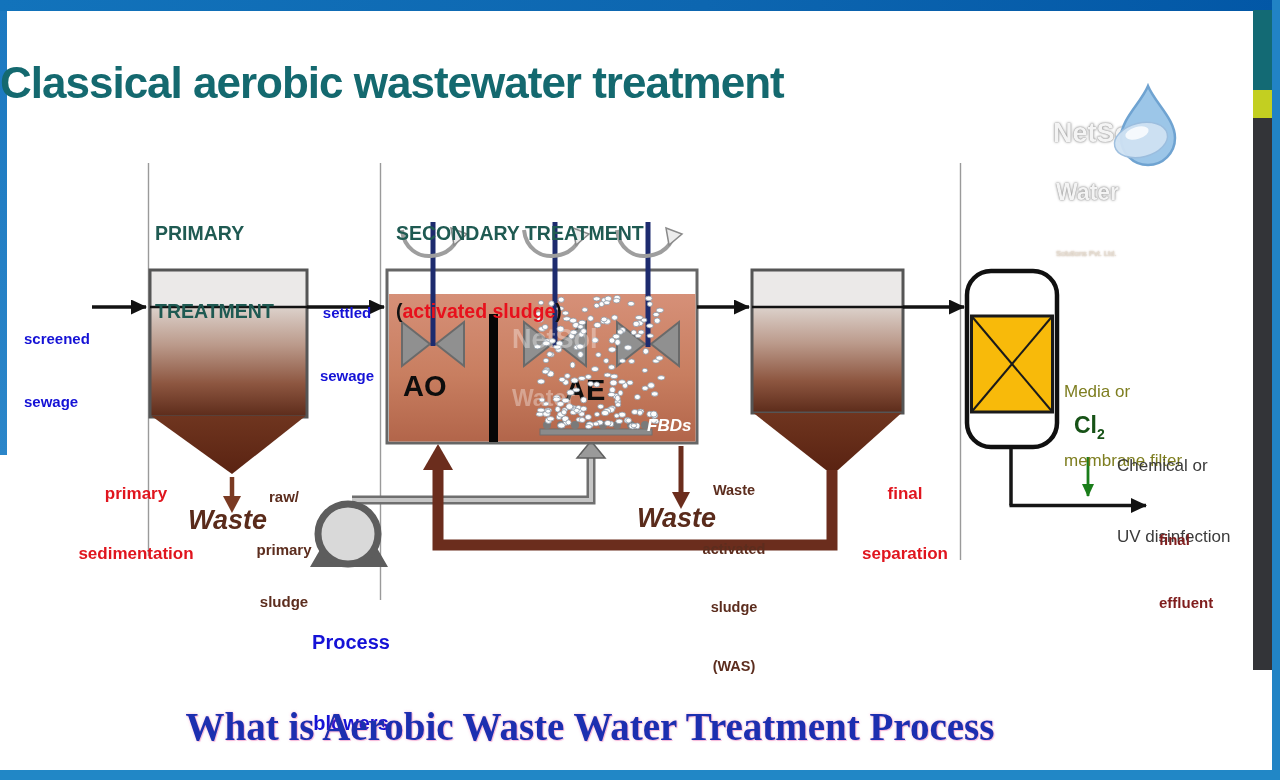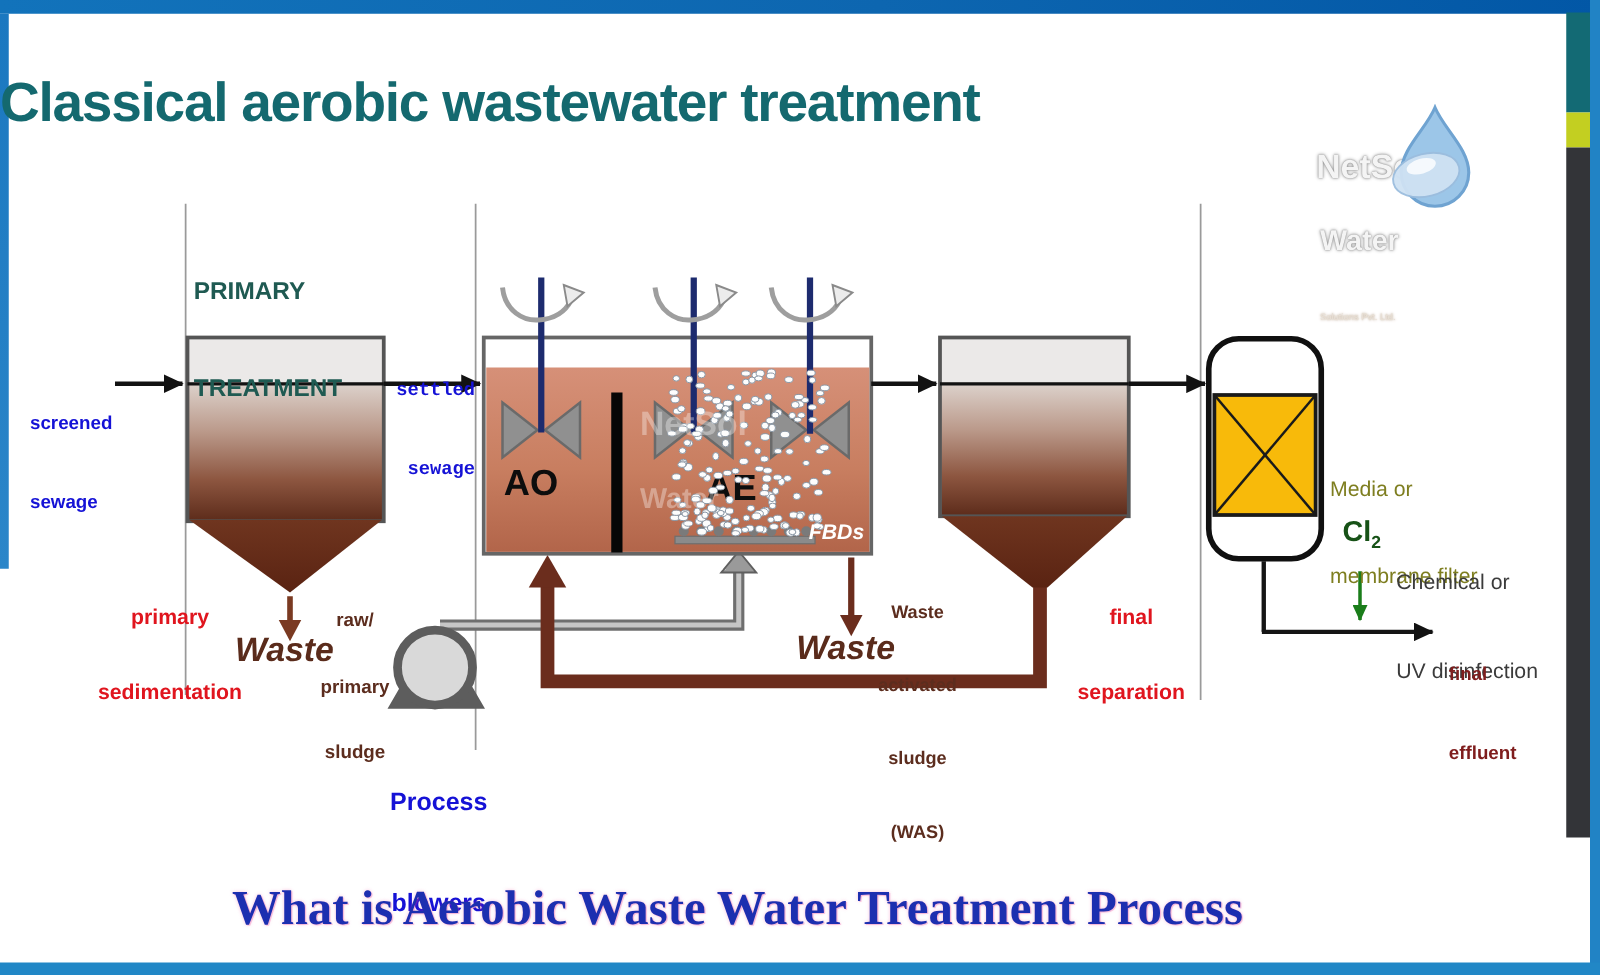--- a/index.html
+++ b/index.html
@@ -27,21 +27,21 @@
       text-shadow:0 0 3px rgba(232,60,150,.35),1px 1px 0 rgba(232,60,150,.25);}
 
   .sec-head{font-size:19.5px;font-weight:bold;line-height:26px;color:#1f5a52;}
   .hd-primary{left:155px;top:168px;}
   .hd-secondary{left:396px;top:168px;}
   .paren{color:#111;}
   .red-sub{color:#e8101c;}
 
   .blue-lbl{font-size:15px;font-weight:bold;line-height:21px;color:#1512d6;}
   .screened{left:24px;top:286px;}
-  .settled{left:314px;top:260px;width:66px;text-align:right;font-family:Liberation Mono, monospace;}
+  .settled{left:314px;top:260px;width:66px;text-align:center;}
   .blowers{left:278px;top:575px;width:146px;text-align:center;font-size:20px;line-height:27px;}
 
   .red-lbl{font-size:17px;font-weight:bold;line-height:20px;color:#e0151e;text-align:center;}
   .prim-sed{left:58px;top:444px;width:156px;}
   .cell-sep{left:843px;top:444px;width:124px;}
 
   .brown-lbl{font-weight:bold;color:#5c2d1e;text-align:center;}
   .raw-sludge{left:246px;top:453px;width:76px;font-size:15px;line-height:17.5px;}
   .was-lbl{left:694px;top:442px;width:80px;font-size:14.5px;line-height:19.5px;}
   .waste-it{font-size:27px;font-weight:bold;font-style:italic;color:#5a2b1b;}
@@ -418,20 +418,24 @@
   <svg class="logo-drop" width="82" height="88" viewBox="0 0 82 88">
     <path d="M41,3 C34,20 14,36 14,55 a27,27 0 0 0 54,0 C68,36 48,20 41,3 Z" fill="#9cc6e8" stroke="#6fa3d1" stroke-width="2.5"></path>
     <ellipse cx="34" cy="57" rx="27" ry="17" transform="rotate(-14 34 57)" fill="#cfe2f3" stroke="#9bbdde" stroke-width="1.5" opacity="0.95"></ellipse>
     <ellipse cx="30" cy="50" rx="12" ry="6" transform="rotate(-16 30 50)" fill="#ffffff" opacity="0.8"></ellipse>
   </svg>
 
   <div class="lbl sec-head hd-primary">
     <div>PRIMARY</div>
     <div>TREATMENT</div>
   </div>
+  <div class="lbl sec-head hd-secondary">
+    <div>SECONDARY TREATMENT</div>
+    <div><span class="paren">(</span><span class="red-sub">activated sludge</span><span class="paren">)</span></div>
+  </div>
 
   <div class="lbl blue-lbl screened">
     <div>screened</div>
     <div>sewage</div>
   </div>
   <div class="lbl blue-lbl settled">
     <div>settled</div>
     <div>sewage</div>
   </div>
 

